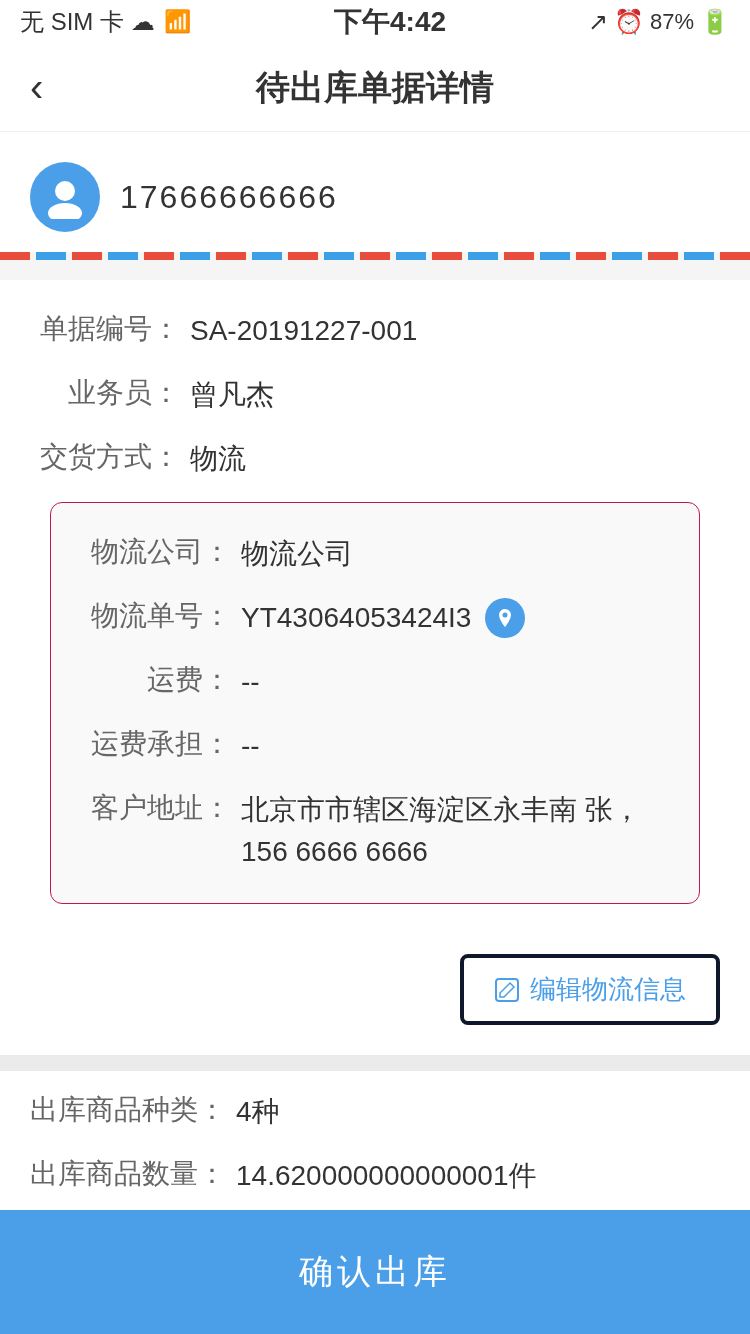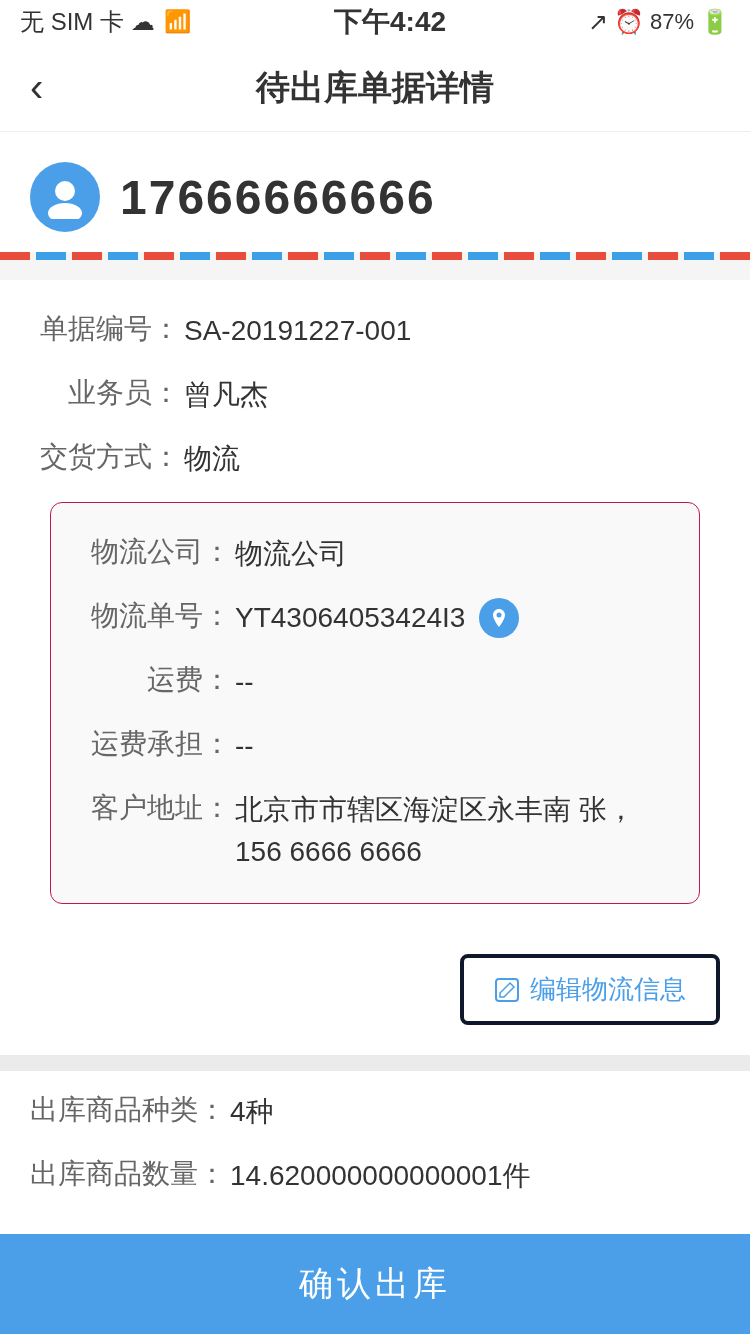--- a/index.html
+++ b/index.html
@@ -77,22 +77,22 @@
       width: 70px;
       height: 70px;
       border-radius: 50%;
       background: #4a9fe8;
       display: flex;
       align-items: center;
       justify-content: center;
     }
     .avatar svg { width: 44px; height: 44px; }
     .customer-phone {
-      font-size: 48px;
-      font-weight: 700;
+      font-size: 32px;
+      font-weight: 400;
       color: #333;
       letter-spacing: 2px;
     }
 
     
     .info-section {
       background: #fff;
       margin-top: 20px;
       padding: 30px 30px;
     }
@@ -103,21 +103,21 @@
       font-size: 28px;
     }
     .info-label {
       color: #666;
       min-width: 150px;
       text-align: right;
       flex-shrink: 0;
     }
     .info-value {
       color: #333;
-      margin-left: 4px;
+      margin-left: 10px;
       flex: 1;
       line-height: 1.5;
     }
 
     
     .logistics-card {
       background: #f9f9f9;
       border: 1px solid #be185d;
       border-radius: 12px;
       margin: 20px 20px 0 20px;
@@ -179,21 +179,21 @@
       padding: 20px 30px 30px 30px;
       background: #fff;
     }
 
     
     .confirm-btn-wrapper {
       position: fixed;
       bottom: 0;
       width: 750px;
       background: #4a9fe8;
-      height: 100px;
+      height: 124px;
       display: flex;
       align-items: center;
       justify-content: center;
       cursor: pointer;
     }
     .confirm-btn-text {
       color: #fff;
       font-size: 34px;
       font-weight: 500;
       letter-spacing: 4px;

